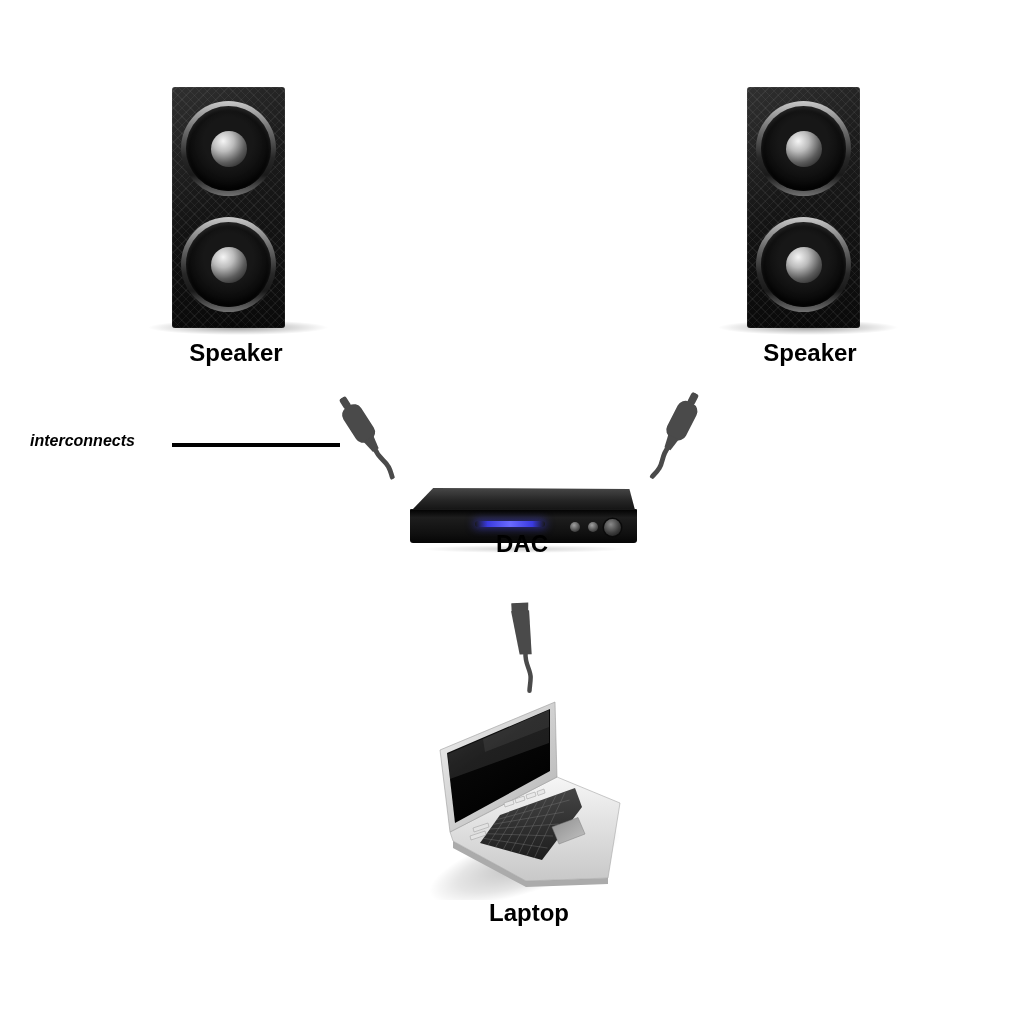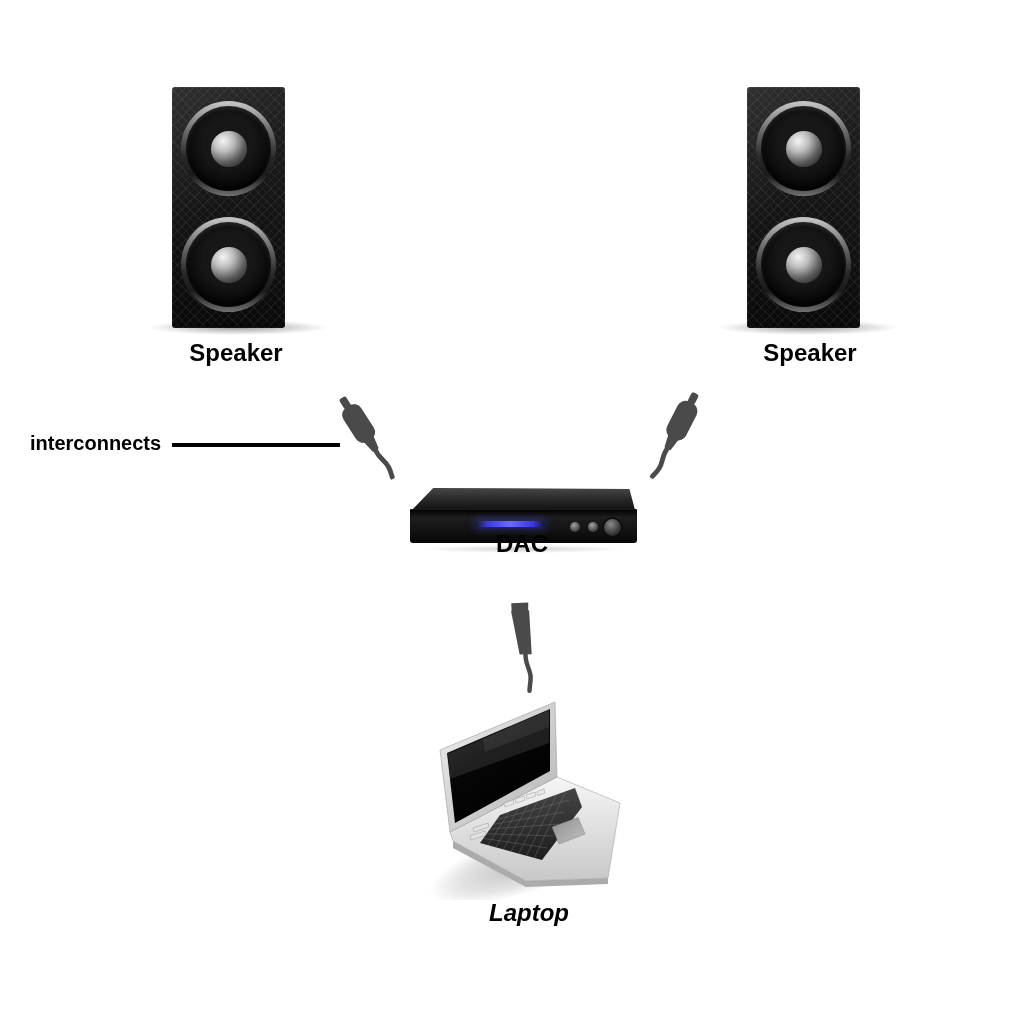--- a/index.html
+++ b/index.html
@@ -7,21 +7,21 @@
     position:relative; width:923px; height:1018px;
     background:var(--background,#ffffff); overflow:hidden;
     font-family:"Liberation Sans", sans-serif;
   }
   
   .node-label {
     position:absolute; width:140px; text-align:center;
     font-size:24px; font-weight:700; color:var(--text,#000);
   }
   .annot-label {
-    position:absolute; font-size:20px; font-weight:700; color:var(--text,#000);
+    position:absolute; font-size:16px; font-weight:700; color:var(--text,#000);font-style:italic;
   }
   .annot-line {
     position:absolute; left:172px; top:443px; width:168px; height:4px;
     background:var(--line,#000);
   }
   
   .speaker {
     position:absolute; width:113px; height:241px; border-radius:3px;
     background-image:
       linear-gradient(135deg, rgba(255,255,255,.07), rgba(255,255,255,0) 45%),
@@ -215,15 +215,15 @@
       <polygon points="79,108 88,105 89,109 80,112" fill="#e8e8e8" stroke="#999" stroke-width="0.5"></polygon>
       <polygon points="90,104 99,101 100,105 91,108" fill="#e8e8e8" stroke="#999" stroke-width="0.5"></polygon>
       <polygon points="101,100 110,97 111,101 102,104" fill="#e8e8e8" stroke="#999" stroke-width="0.5"></polygon>
       <polygon points="112,96.5 119,94 120,98 113,100.5" fill="#e8e8e8" stroke="#999" stroke-width="0.5"></polygon>
       <polygon points="48,133 63,128 64,132 49,137" fill="#e2e2e2" stroke="#999" stroke-width="0.5"></polygon>
       <polygon points="45,141 60,136 61,140 46,145" fill="#e2e2e2" stroke="#999" stroke-width="0.5"></polygon>
 
       <polygon points="127,132 153,122.5 160,139 134,149" fill="url(#tpGrad)" stroke="#7d7d7d" stroke-width="0.5"></polygon>
     </svg>
   </div>
-  <div class="node-label" style="left:459px;top:899px;font-style:italic;">Laptop</div>
+  <div class="node-label" style="left:459px;top:899px;">Laptop</div>
 
 </div>
 
 </body></html>

